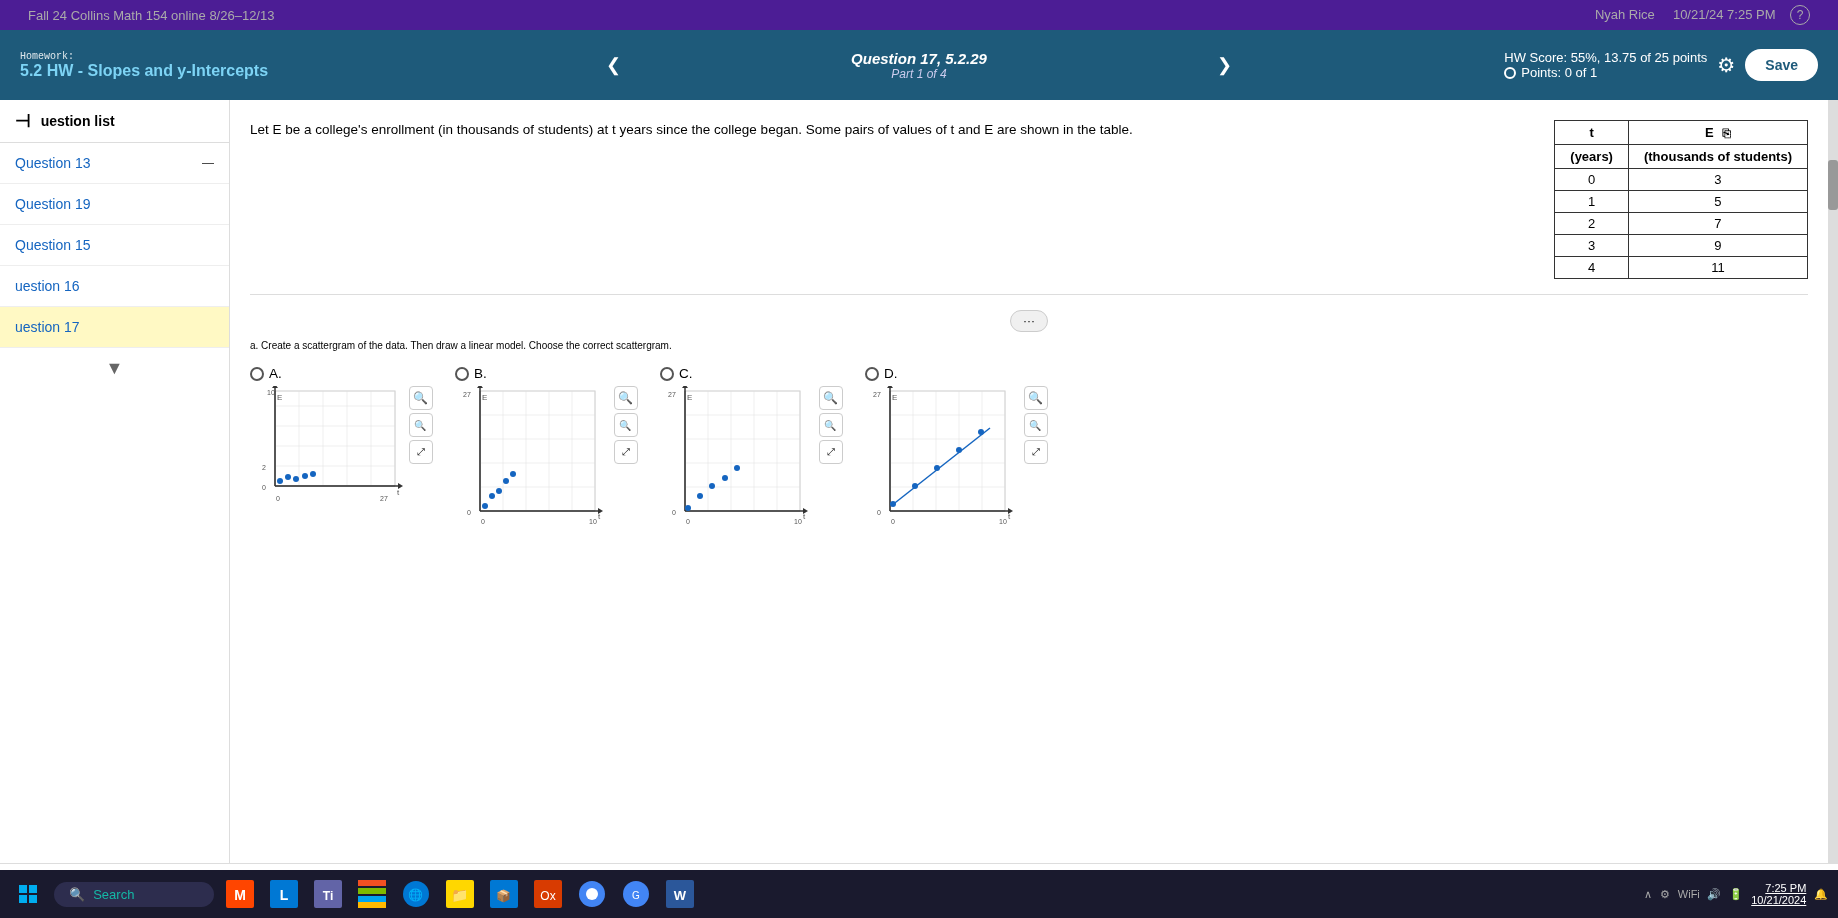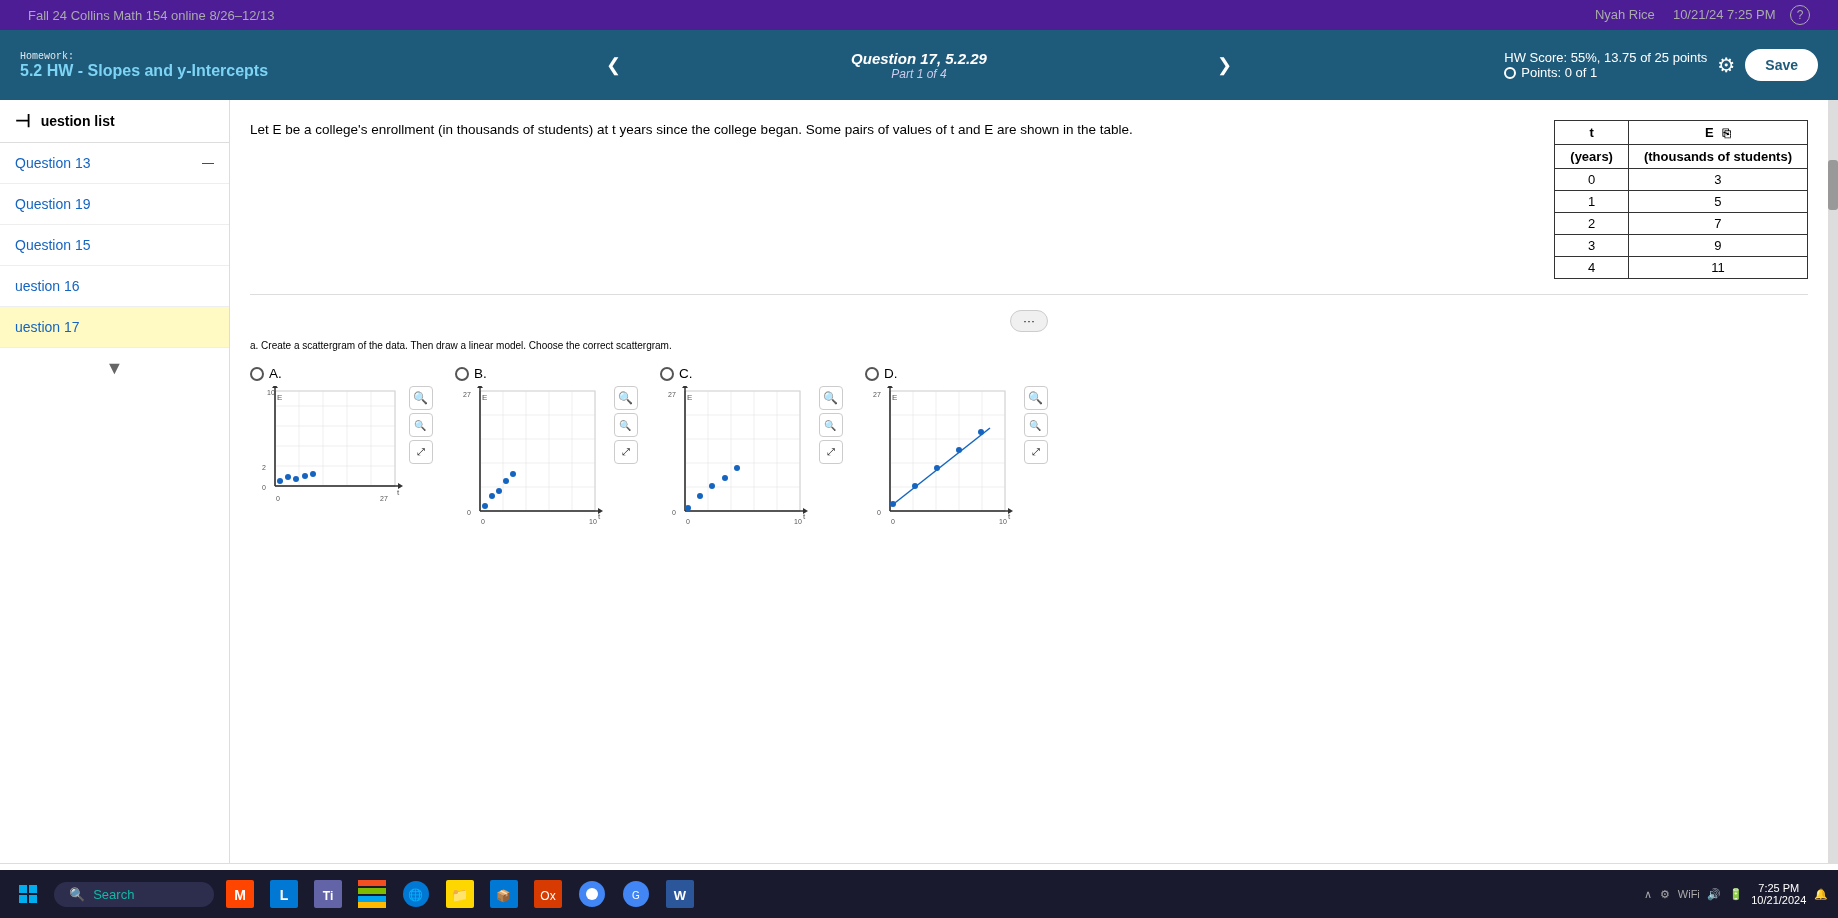--- a/index.html
+++ b/index.html
@@ -214,21 +214,21 @@
       border-radius: 4px;
     }
     .taskbar-right {
       margin-left: auto;
       display: flex;
       align-items: center;
       gap: 8px;
       color: white;
       font-size: 11px;
     }
-    .taskbar-time { text-align: center; }
+    .taskbar-time { text-align: right; text-decoration: underline; }
 
     
     .right-scrollbar {
       width: 10px;
       background: #ddd;
       position: relative;
     }
     .right-scrollbar-thumb {
       width: 10px;
       height: 50px;

